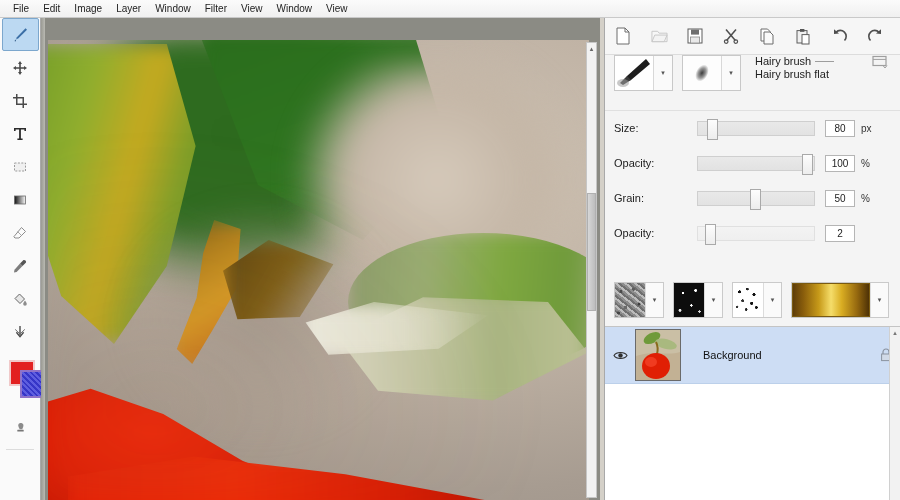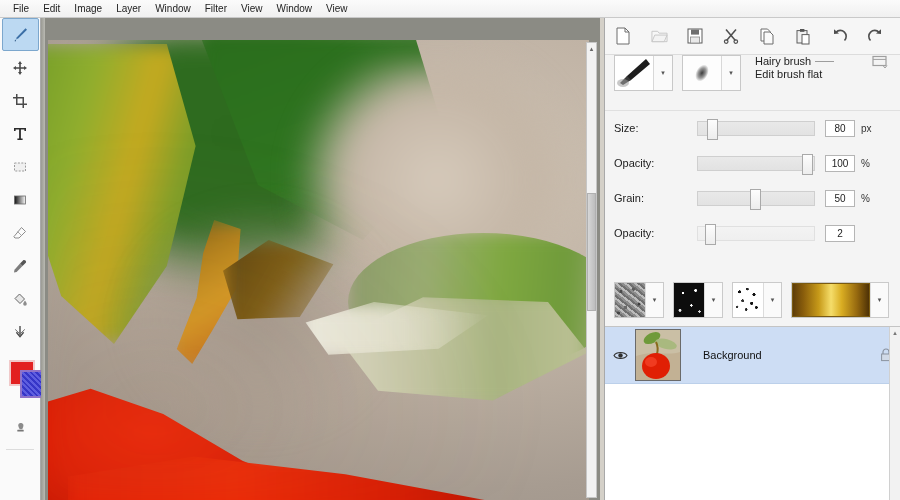--- a/index.html
+++ b/index.html
@@ -488,21 +488,21 @@
               </defs>
             <ellipse cx="19" cy="17" rx="6" ry="9" fill="url(#tip)" transform="rotate(28 19 17)"></ellipse>
           </svg>
         </div>
         <div class="drop">▾</div>
       </div>
 
       <div class="brush-names">
         <div><span class="n1">Hairy brush</span></div>
         <div class="rule"></div>
-        <div>Edit brush flat</div>
+        <div>Hairy brush flat</div>
       </div>
 
       <div class="brush-extra">
         <svg width="16" height="14" viewBox="0 0 16 14">
           <rect x="1" y="1.5" width="13" height="9" fill="none" stroke="#4a4a4a" stroke-width="1.2"></rect>
           <path d="M1 4.4 H14" stroke="#4a4a4a" stroke-width="1"></path>
           <path d="M11 10.5 L13 13 L15 10.5" fill="none" stroke="#4a4a4a" stroke-width="1"></path>
         </svg>
       </div>
     </div>

